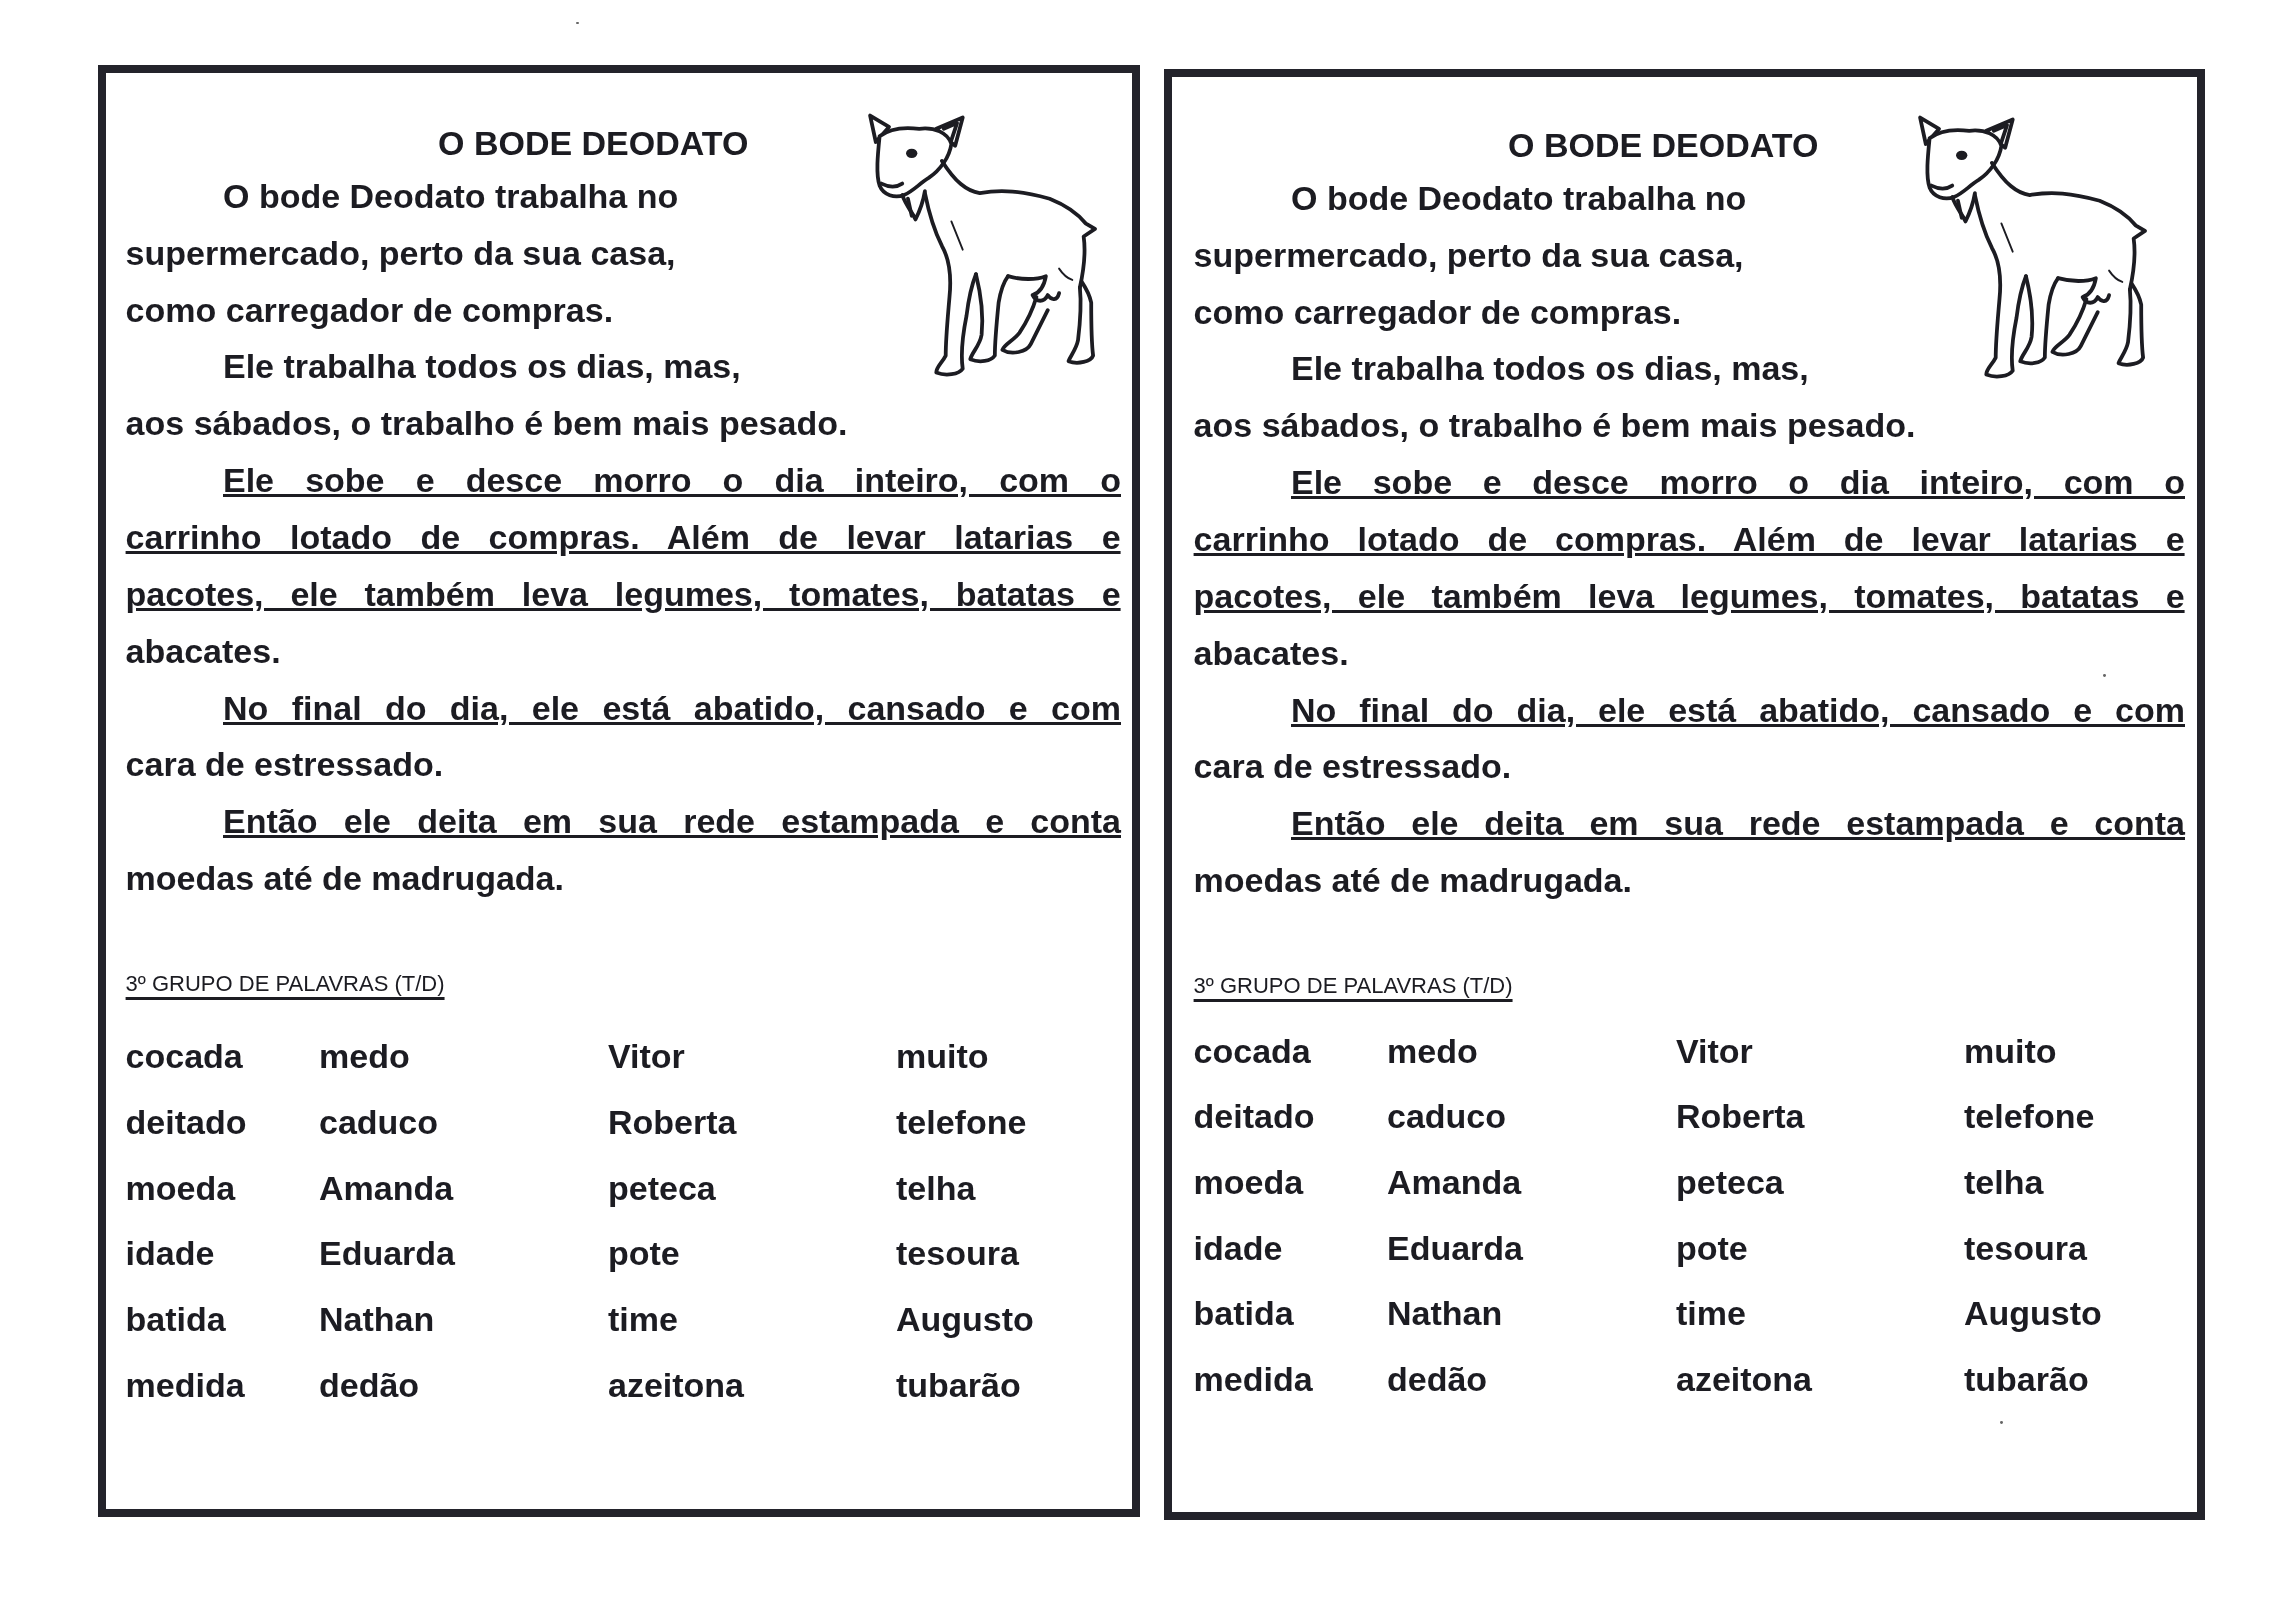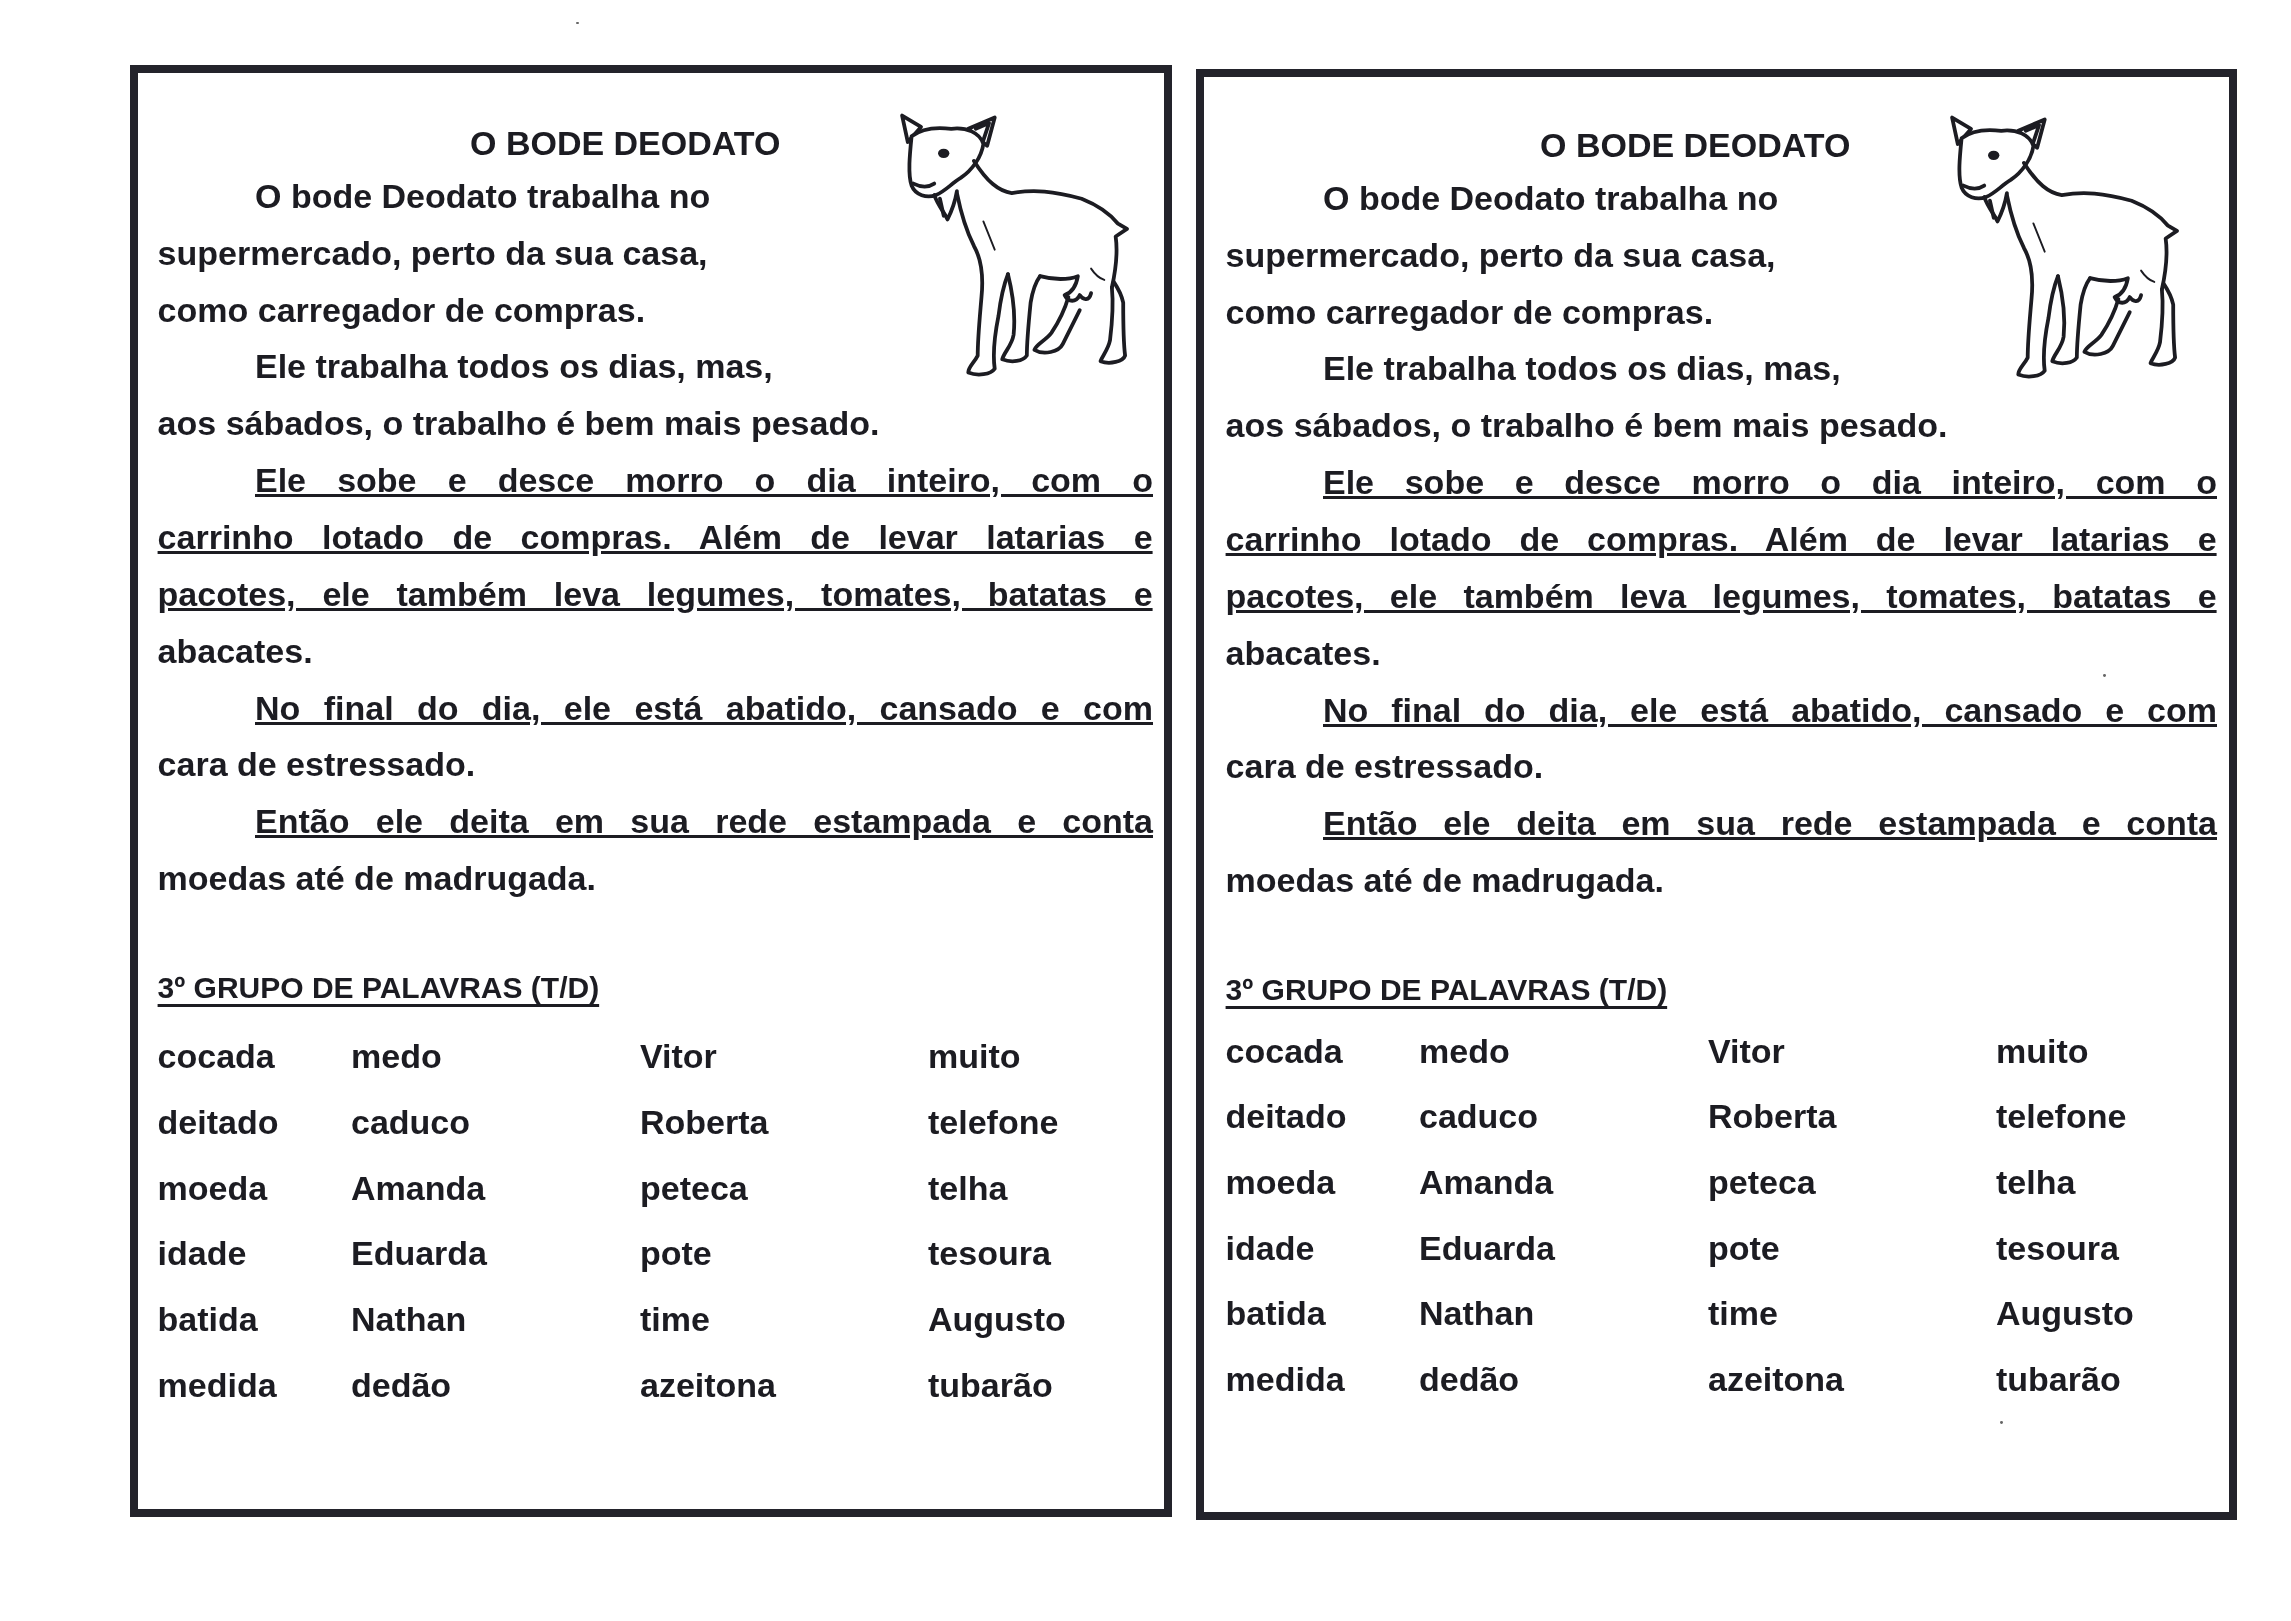--- a/index.html
+++ b/index.html
@@ -2,31 +2,31 @@
 <html><head>
 <meta charset="utf-8">
 <style>
   html, body { margin:0; padding:0; }
   body {
     width:2292px; height:1621px; background:#ffffff; position:relative; overflow:hidden;
     font-family:"Liberation Sans", sans-serif; color:#1c1c22;
   }
   .panel {
     position:absolute; box-sizing:border-box;
-    border:8.8px solid #23232b; background:#fff;margin-left:32px;
+    border:8.8px solid #23232b; background:#fff;
   }
   .panel .title {
     position:absolute; font-weight:bold; font-size:34px; white-space:nowrap;
   }
   .panel .line {
     position:absolute; font-weight:bold; font-size:34px; white-space:nowrap; line-height:39px;
   }
   .panel .line.just { text-align:justify; text-align-last:justify;text-decoration:underline; }
   .panel .heading {
-    position:absolute; font-weight:bold; font-size:30px; white-space:nowrap;
+    position:absolute; font-weight:normal; font-size:22px; white-space:nowrap;
     text-decoration:underline; text-decoration-thickness:2.9px; text-underline-offset:5.9px;
   }
   .panel .word {
     position:absolute; font-weight:bold; font-size:34px; white-space:nowrap;
   }
   .goat { position:absolute; }
   .speck { position:absolute; width:2.9px; height:2.9px; background:#666; border-radius:50%; }
 </style>
 </head>
 <body>

